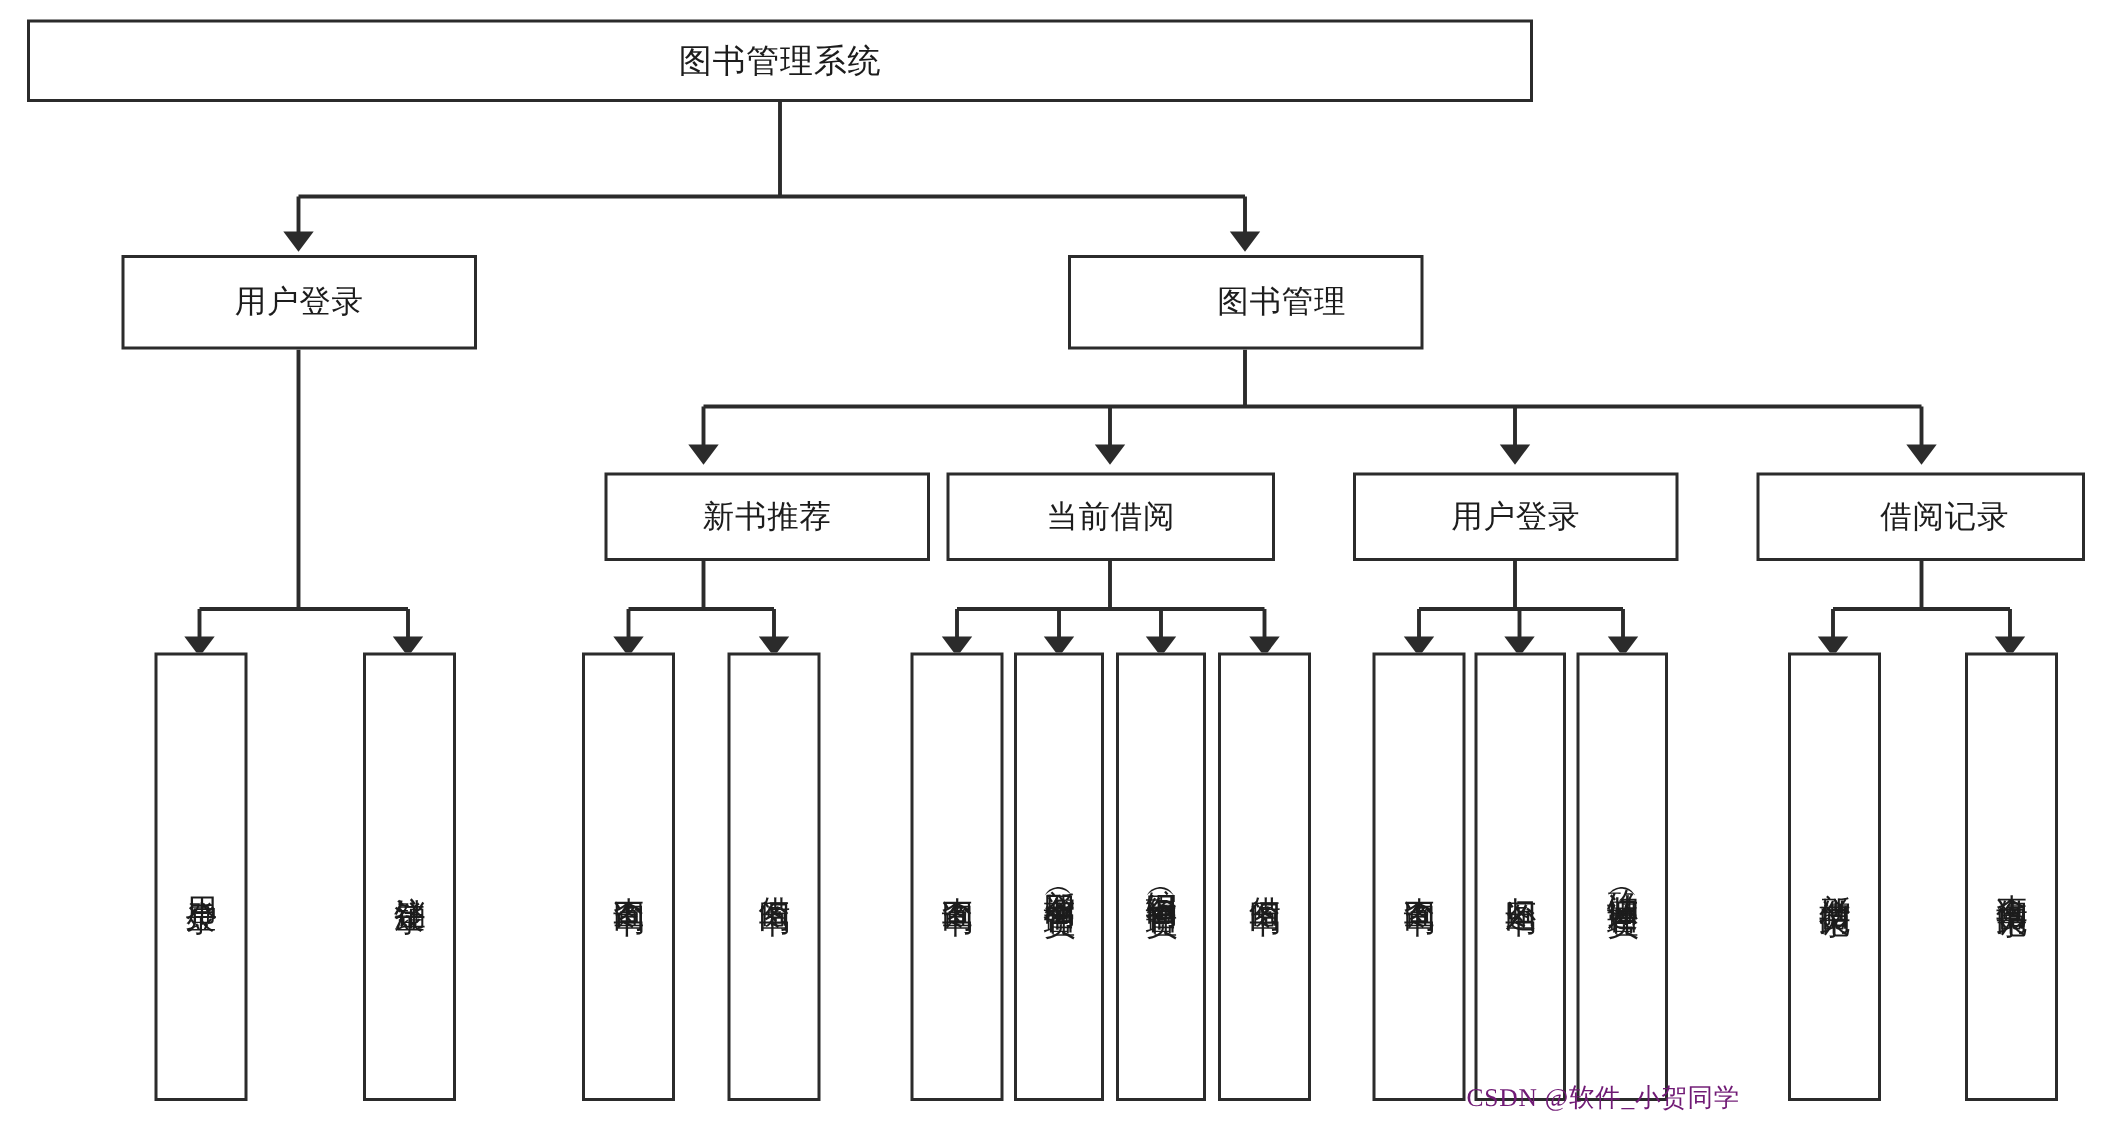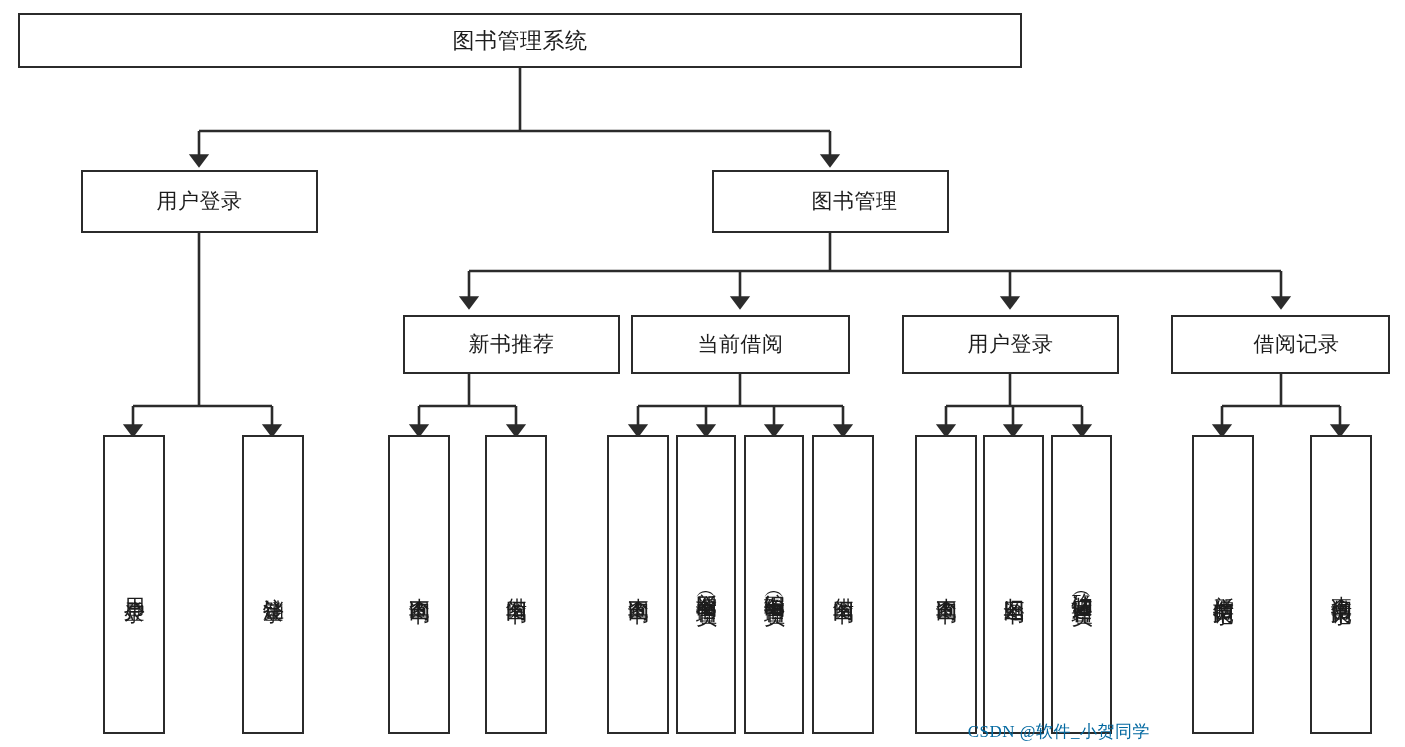--- a/index.html
+++ b/index.html
@@ -35,23 +35,23 @@
   .v-node .lbl{
     writing-mode:vertical-rl;
     text-orientation:upright;
     font-size:21px;
     line-height:1.18;
     letter-spacing:2px;
     max-height:282px;
   }
   .watermark{
     position:absolute;
-    right:24px;bottom:4px;
+    right:14px;bottom:4px;
     font-size:17px;
-    color:#0369a1;
+    color:#701a75;
     z-index:5;
     white-space:nowrap;
     letter-spacing:0.5px;
   }
 </style>
 </head>
 <body>
 
 <div id="canvas">
 

